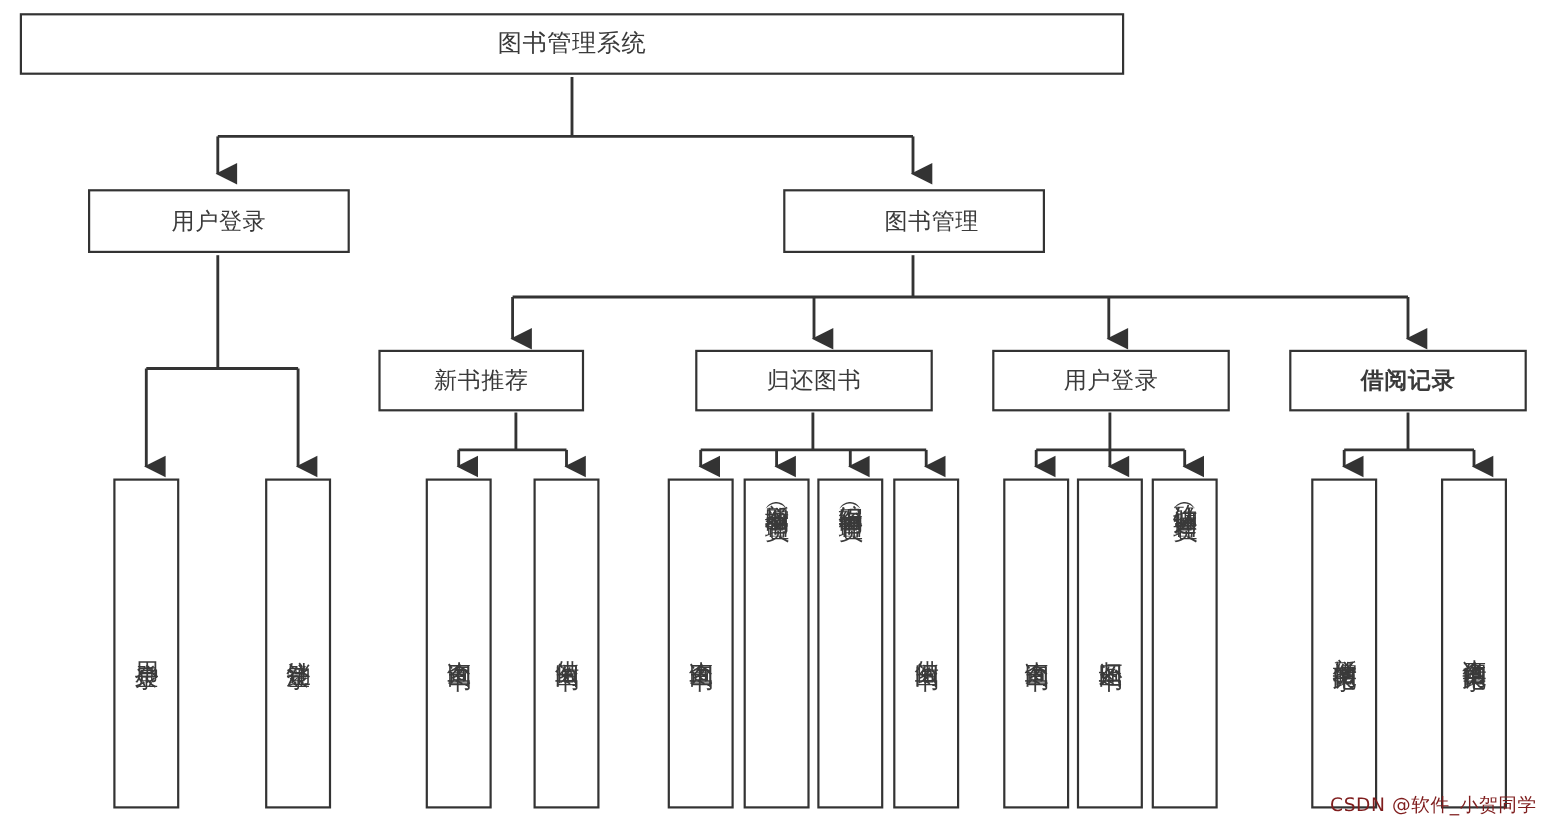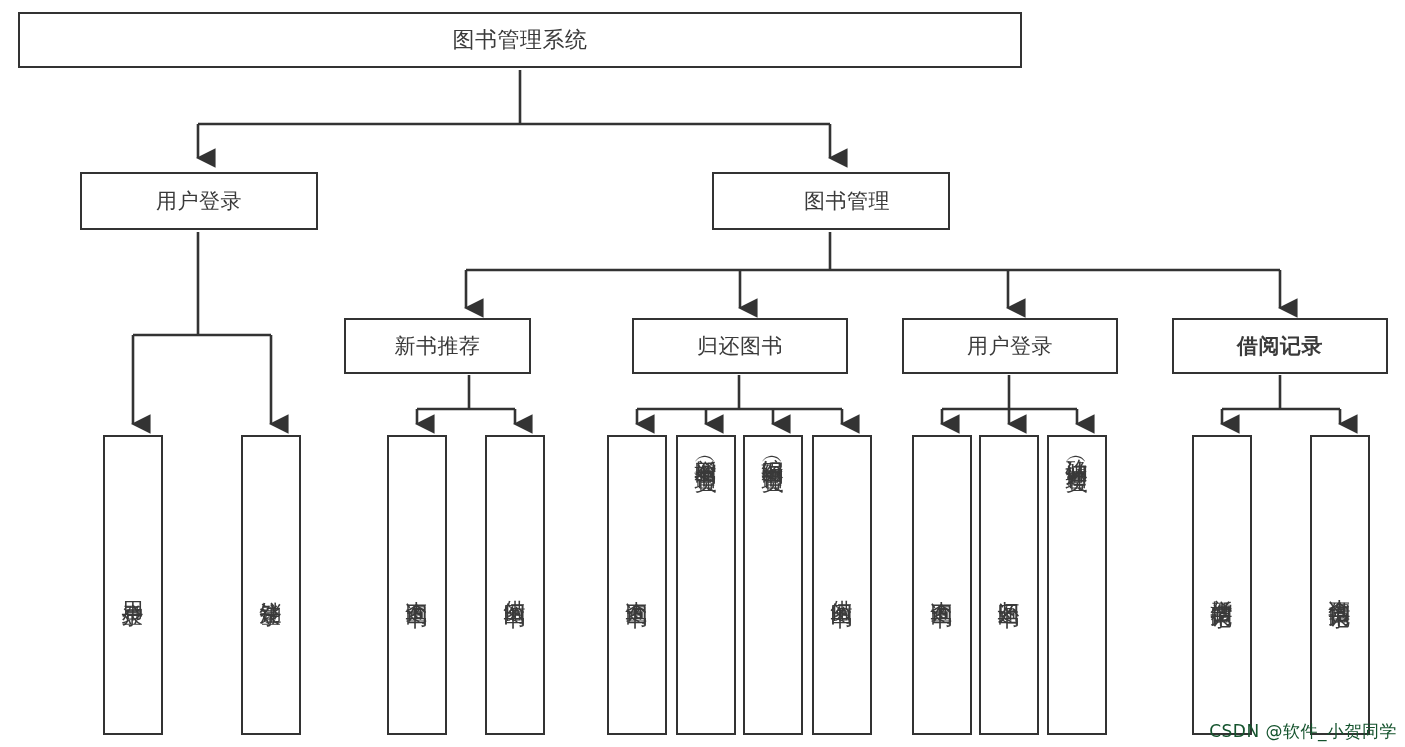--- a/index.html
+++ b/index.html
@@ -67,21 +67,21 @@
     margin-top: 4px;
   }
   .node.vert.centered {
     align-items: center;
   }
   .watermark {
     position: absolute;
     right: 8px;
     bottom: 4px;
     font-size: 17px;
-    color: #14532d;
+    color: #7f1d1d;
     letter-spacing: 0.5px;
     z-index: 3;
     white-space: nowrap;
   }
 </style>
 </head>
 <body>
 
 <div id="canvas">
 

